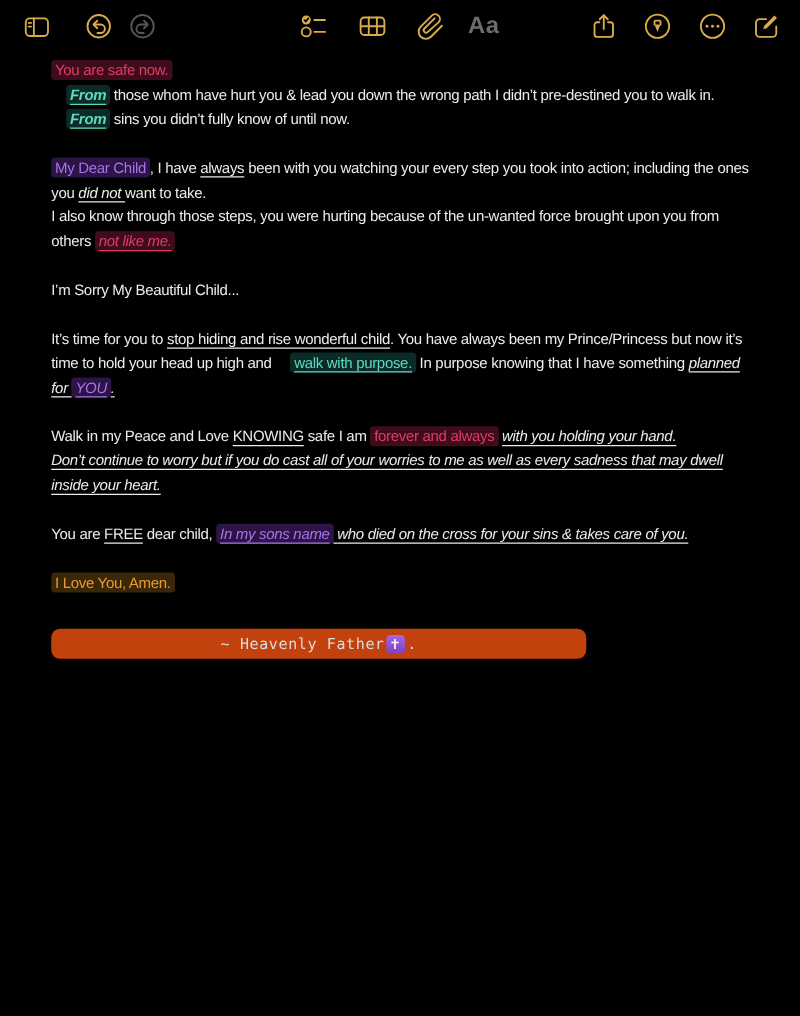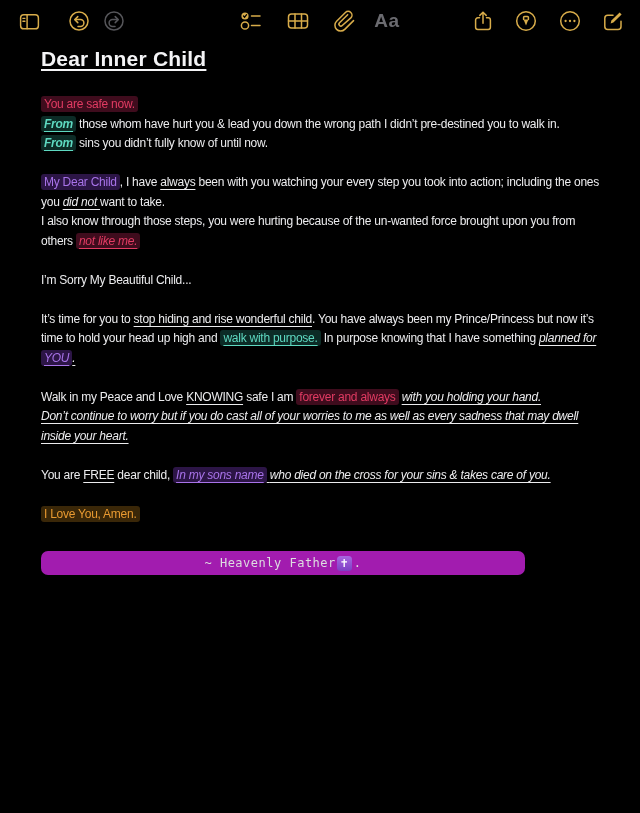--- a/index.html
+++ b/index.html
@@ -34,29 +34,29 @@
     font-size:21px;font-weight:700;color:#f4f4f6;
     text-decoration:underline;text-decoration-thickness:2px;text-underline-offset:3px;
     margin-bottom:24px;letter-spacing:.2px;
   }
   .para{
     font-size:12px;line-height:19.5px;letter-spacing:-0.25px;
     margin:0 0 19.5px 0;max-width:558px;color:var(--txt);
   }
   .hl{padding:1px 3px;border-radius:3px;-webkit-box-decoration-break:clone;box-decoration-break:clone;}
   .pink{color:var(--pink);background:var(--pink-bg);}
-  .teal{color:var(--teal);background:var(--teal-bg);}
+  .teal{color:var(--teal);background:var(--teal-bg);margin-left:12px;}
   .plum{color:var(--plum);background:var(--plum-bg);}
   .amber{color:var(--amber);background:var(--amber-bg);}
   .u{text-decoration:underline;text-decoration-thickness:1.2px;text-underline-offset:2.5px;}
   .i{font-style:italic;}
   .b{font-weight:600;}
   
   .sig-bar{
-    margin-top:27px;width:484px;height:24px;background:#a21caf;border-radius:7px;
+    margin-top:27px;width:428px;height:24px;background:#c2410c;border-radius:7px;
     display:flex;align-items:center;justify-content:center;
     font-family:"DejaVu Sans Mono",monospace;font-size:12px;color:#dddde0;letter-spacing:.5px;
   }
   .cross{
     display:inline-flex;align-items:center;justify-content:center;
     width:15px;height:15px;margin:0 2px 0 1px;border-radius:3.5px;
     background:linear-gradient(180deg,#a867e0,#7d3fc4);
     color:#fff;font-size:11px;font-family:"DejaVu Sans",sans-serif;line-height:1;
   }
 </style>
@@ -150,21 +150,20 @@
       <svg width="24" height="24" viewBox="0 0 24 24" fill="none" stroke="#d8ac4a" stroke-width="1.5" stroke-linecap="round" stroke-linejoin="round">
         <path d="M20 12.2 v5.3 a3 3 0 0 1 -3 3 H6.8 a3 3 0 0 1 -3 -3 V9.3 a3 3 0 0 1 3 -3 H12"></path>
         <path d="M18.6 3.4 l2 2 -8.2 8.2 -2.8 .8 .8 -2.8 z" fill="#d8ac4a" stroke="none"></path>
       </svg>
     </button>
 
   </header>
 
   <main class="note">
 
-    <h1 class="note-title">Dear Inner Child</h1>
 
     <p class="para"><span class="hl pink">You are safe now.</span><br><span class="hl teal b i u">From</span><span> those whom have hurt you &amp; lead you down the wrong path I didn’t pre-destined you to walk in.</span><br><span class="hl teal b i u">From</span><span> sins you didn’t fully know of until now.</span></p>
 
     <p class="para"><span class="hl plum">My Dear Child</span><span>, I have </span><span class="u">always</span><span> been with you watching your every step you took into action; including the ones you </span><span class="i u">did not </span><span>want to take.</span><br><span>I also know through those steps, you were hurting because of the un-wanted force brought upon you from others </span><span class="hl pink i u">not like me.</span></p>
 
     <p class="para"><span>I’m Sorry My Beautiful Child...</span></p>
 
     <p class="para"><span>It’s time for you to </span><span class="u">stop hiding and rise wonderful child</span><span>. You have always been my Prince/Princess but now it’s time to hold your head up high and </span><span class="hl teal u">walk with purpose.</span><span> In purpose knowing that I have something </span><span class="i u">planned for </span><span class="hl plum i u">YOU</span><span class="i u">.</span></p>
 
     <p class="para"><span>Walk in my Peace and Love </span><span class="u">KNOWING</span><span> safe I am </span><span class="hl pink">forever and always</span><span> </span><span class="i u">with you holding your hand.</span><br><span class="i u">Don’t continue to worry but if you do cast all of your worries to me as well as every sadness that may dwell inside your heart.</span></p>

